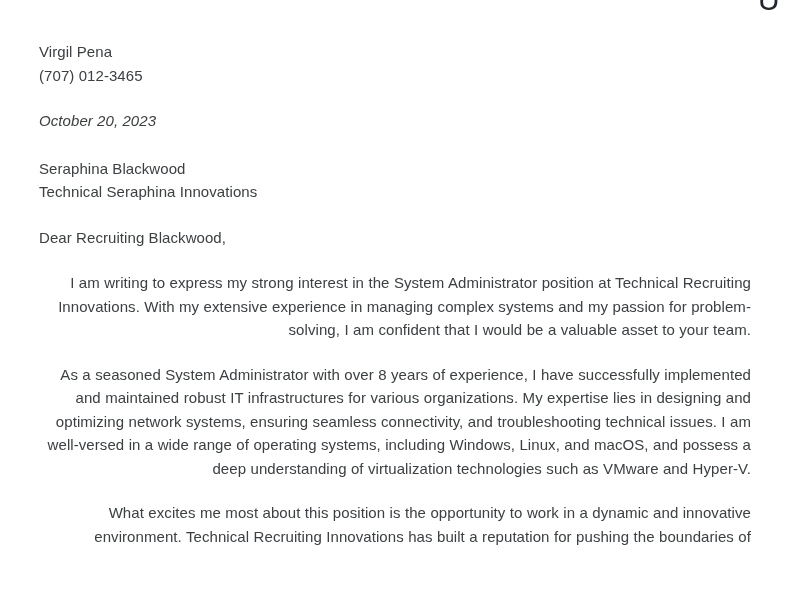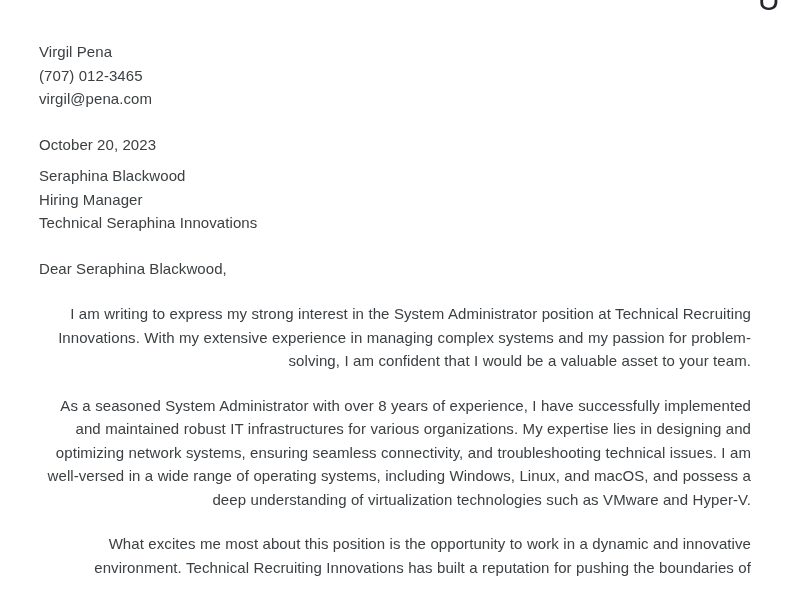--- a/index.html
+++ b/index.html
@@ -49,21 +49,21 @@
     color: #3c4043;
     font-size: 15px;
     line-height: 23.5px;
     letter-spacing: 0.005em;
   }
 
   .block {
     margin: 0 0 22px 0;
   }
   .block.sender { margin-bottom: 22px; }
-  .block.date { margin-bottom: 8px; }
+  .block.date { margin-bottom: 24px; font-style: italic; }
   .block.recipient { margin-bottom: 22px; }
   .block.salutation { margin-bottom: 22px; }
   .block.para { margin-bottom: 21px; }
   .block.para-last { margin-bottom: 8px; }
 
   .line {
     display: block;
     white-space: pre-wrap;
   }
 
@@ -79,35 +79,33 @@
 
 <div class="document-page">
 
   <div class="cut-glyph">U</div>
 
   <div class="letter-body">
 
     <div class="block sender">
       <span class="line">Virgil Pena</span>
       <span class="line">(707) 012-3465</span>
-      <span class="line">virgil@pena.com</span>
     </div>
 
     <div class="block date">
       <span class="line">October 20, 2023</span>
     </div>
 
     <div class="block recipient">
       <span class="line">Seraphina Blackwood</span>
-      <span class="line">Hiring Manager</span>
       <span class="line">Technical Seraphina Innovations</span>
     </div>
 
     <div class="block salutation">
-      <span class="line">Dear Seraphina Blackwood,</span>
+      <span class="line">Dear Recruiting Blackwood,</span>
     </div>
 
     <div class="block para">
       <span class="para-text">I am writing to express my strong interest in the System Administrator position at Technical Recruiting Innovations. With my extensive experience in managing complex systems and my passion for problem-solving, I am confident that I would be a valuable asset to your team.</span>
     </div>
 
     <div class="block para">
       <span class="para-text">As a seasoned System Administrator with over 8 years of experience, I have successfully implemented and maintained robust IT infrastructures for various organizations. My expertise lies in designing and optimizing network systems, ensuring seamless connectivity, and troubleshooting technical issues. I am well-versed in a wide range of operating systems, including Windows, Linux, and macOS, and possess a deep understanding of virtualization technologies such as VMware and Hyper-V.</span>
     </div>
 

